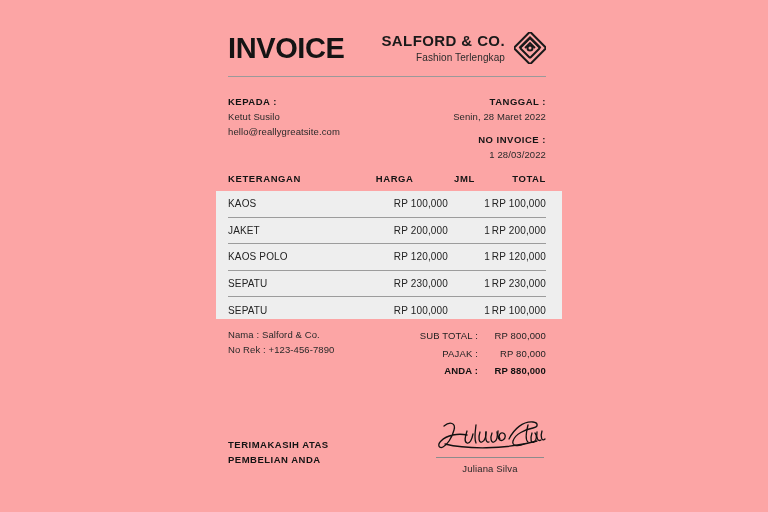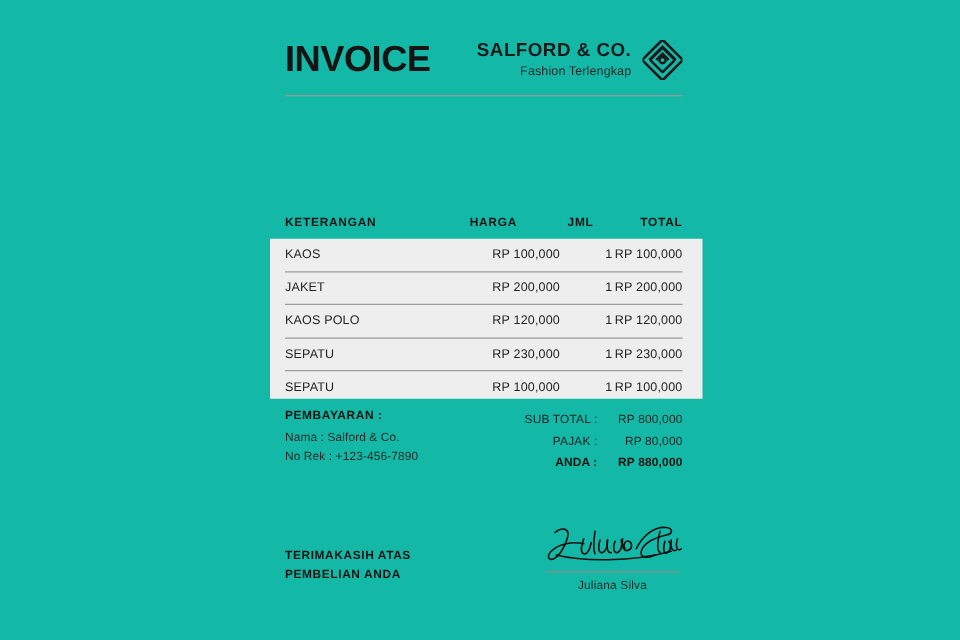--- a/index.html
+++ b/index.html
@@ -12,21 +12,21 @@
     height: 512px;
     overflow: hidden;
     font-family: "Liberation Sans", sans-serif;
     color: #1c1c1c;
     -webkit-font-smoothing: antialiased;
   }
   .page {
     position: relative;
     width: 768px;
     height: 512px;
-    background: #14b8a6;
+    background: #fca5a5;
   }
 
   
   .header {
     position: absolute;
     left: 228px;
     top: 30px;
     width: 318px;
     display: flex;
     align-items: flex-start;
@@ -239,20 +239,34 @@
             <rect x="18" y="18" width="28" height="28" rx="2" stroke-width="4"></rect>
             <path d="M25 39 L25 25 L39 25" stroke-width="4"></path>
           </g>
           <circle cx="32" cy="32" r="5" fill="none" stroke="#1a1a1a" stroke-width="4"></circle>
         </svg>
       </span>
     </div>
   </div>
   <div class="rule-top"></div>
 
+  <div class="meta">
+    <div class="meta-left">
+      <div class="meta-label">KEPADA :</div>
+      <div class="meta-line">Ketut Susilo</div>
+      <div class="meta-line">hello@reallygreatsite.com</div>
+    </div>
+    <div class="meta-right">
+      <div class="meta-label">TANGGAL :</div>
+      <div class="meta-line">Senin, 28 Maret 2022</div>
+      <div class="meta-gap"></div>
+      <div class="meta-label">NO INVOICE :</div>
+      <div class="meta-line">1 28/03/2022</div>
+    </div>
+  </div>
 
   <div class="table-head">
     <div class="c-desc">KETERANGAN</div>
     <div class="c-price">HARGA</div>
     <div class="c-qty">JML</div>
     <div class="c-total">TOTAL</div>
   </div>
 
   <div class="band"></div>
   <div class="table-body">
@@ -282,21 +296,20 @@
     </div>
     <div class="row">
       <div class="c-desc">SEPATU</div>
       <div class="c-price">RP  100,000</div>
       <div class="c-qty">1</div>
       <div class="c-total">RP 100,000</div>
     </div>
   </div>
 
   <div class="pay">
-    <div class="pay-title">PEMBAYARAN :</div>
     <div class="pay-line">Nama : Salford &amp; Co.</div>
     <div class="pay-line">No Rek : +123-456-7890</div>
   </div>
 
   <div class="totals">
     <div class="t-row">
       <div class="t-label">SUB TOTAL :</div>
       <div class="t-value">RP 800,000</div>
     </div>
     <div class="t-row">

